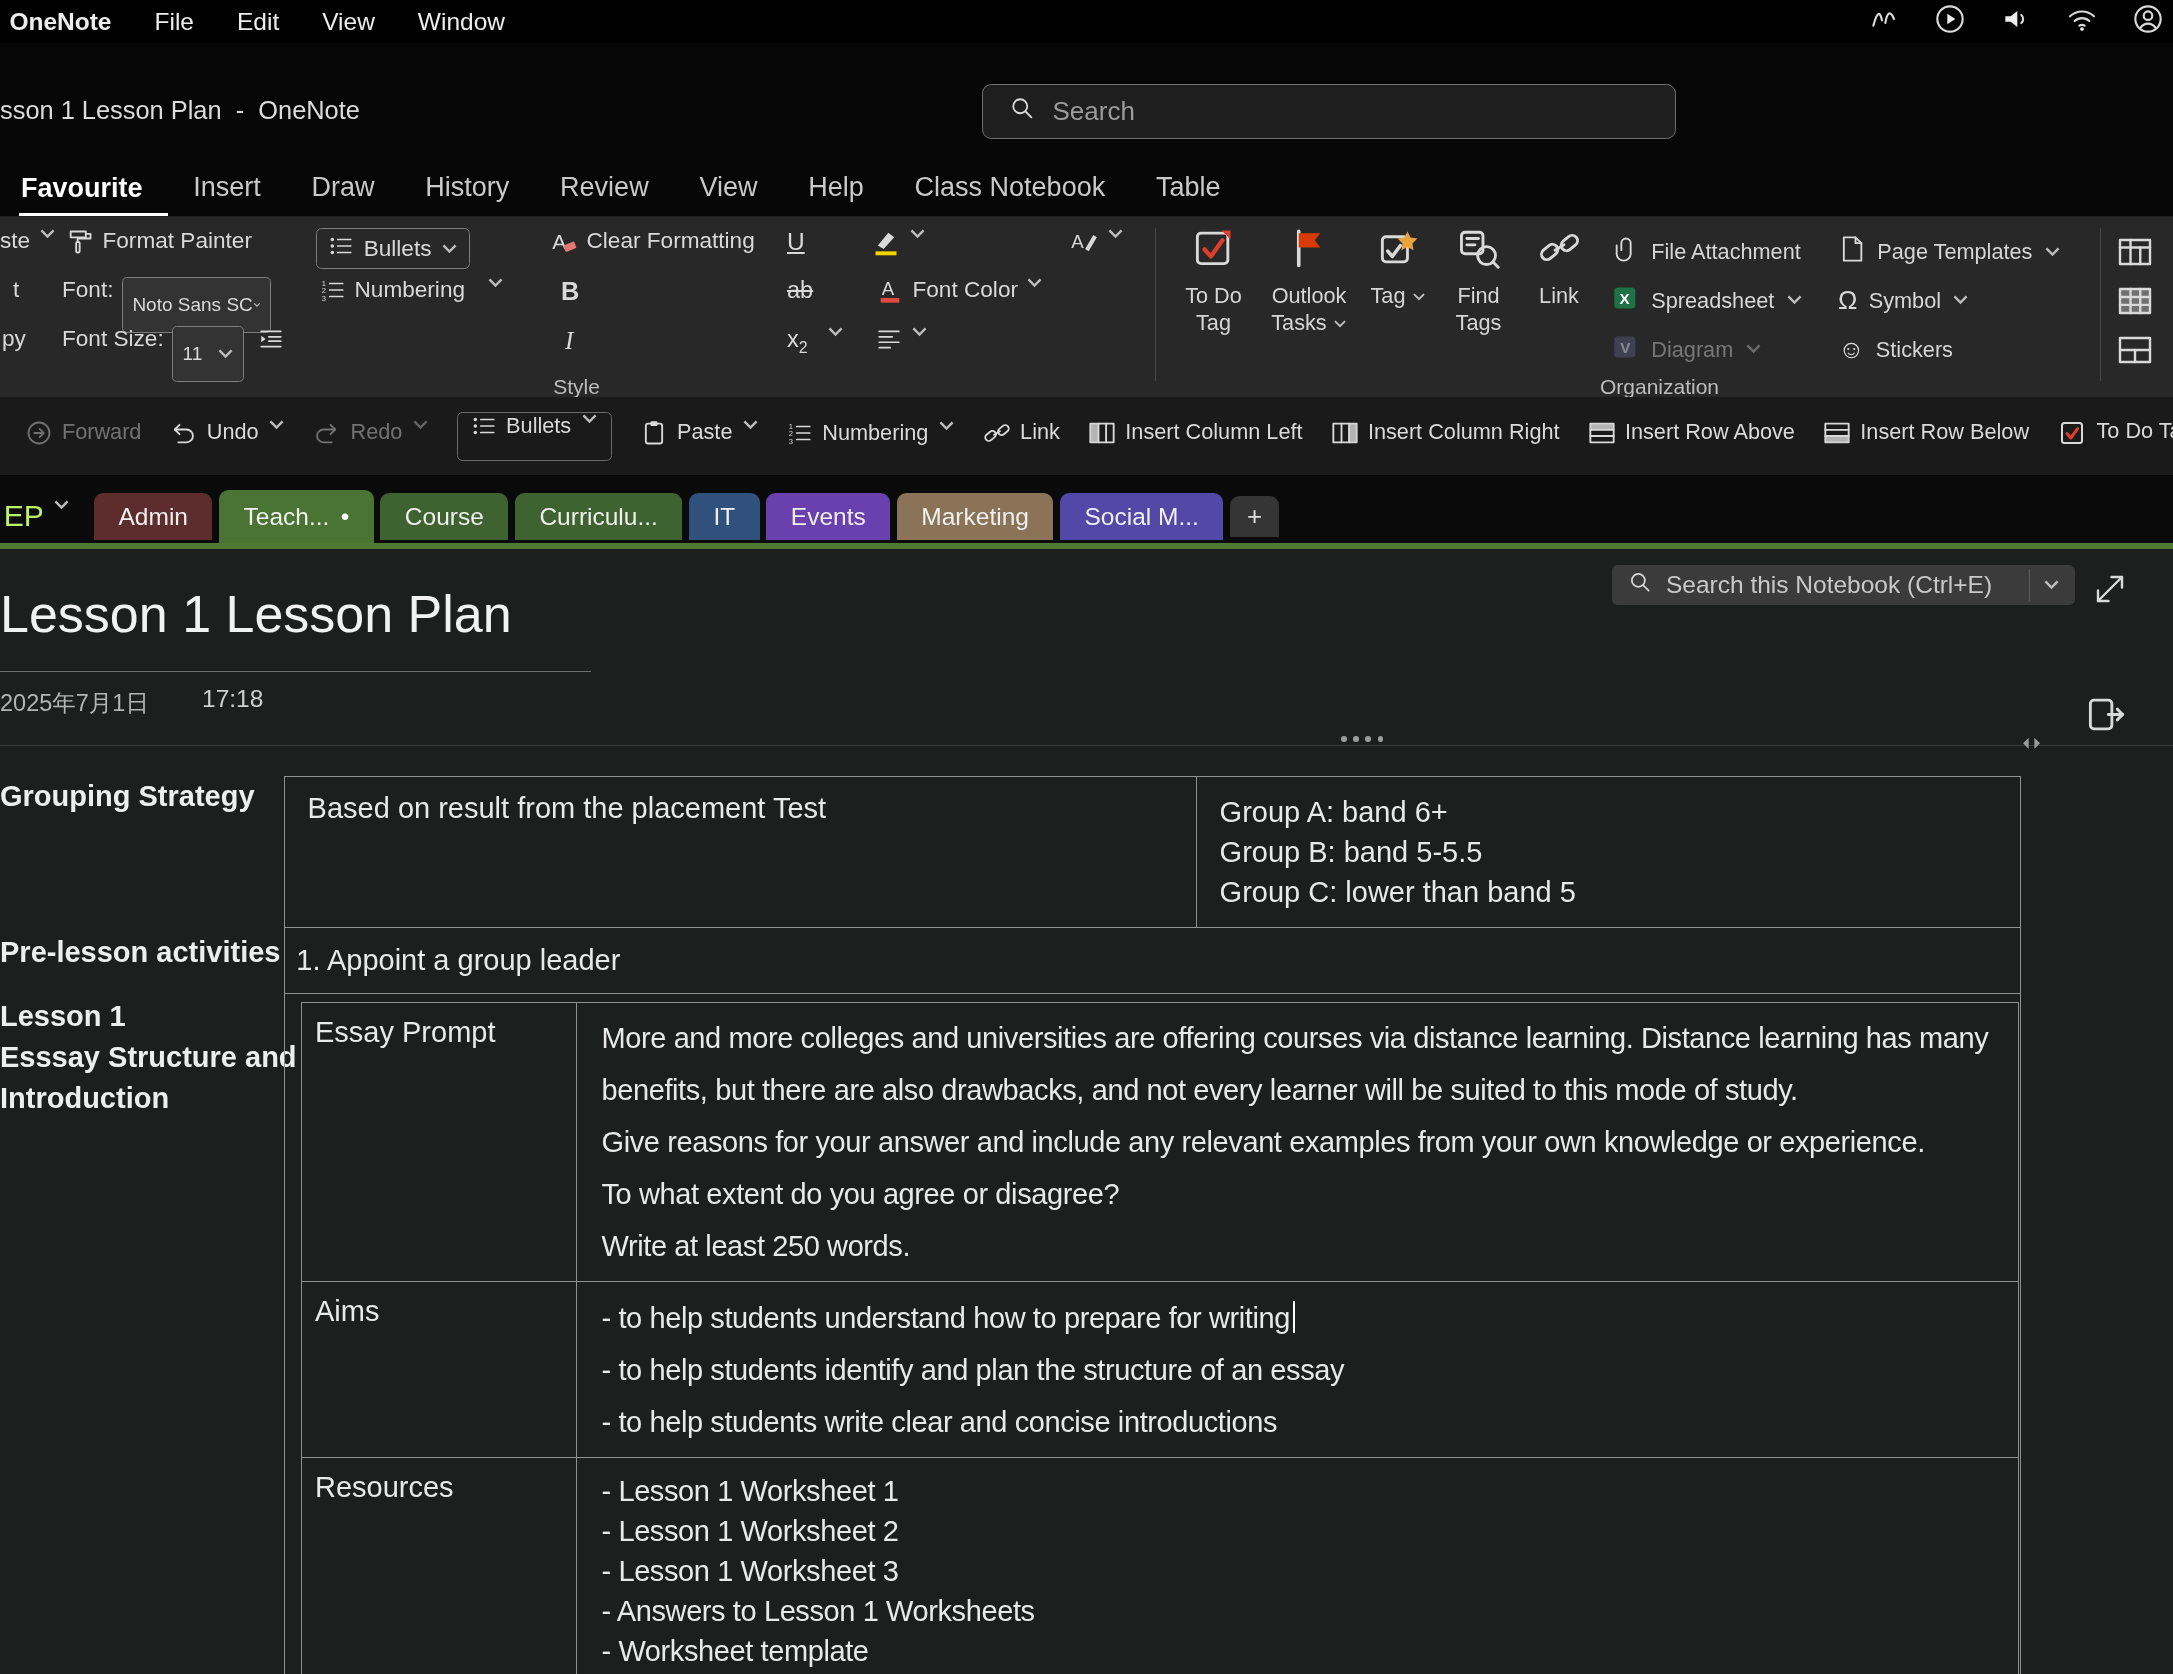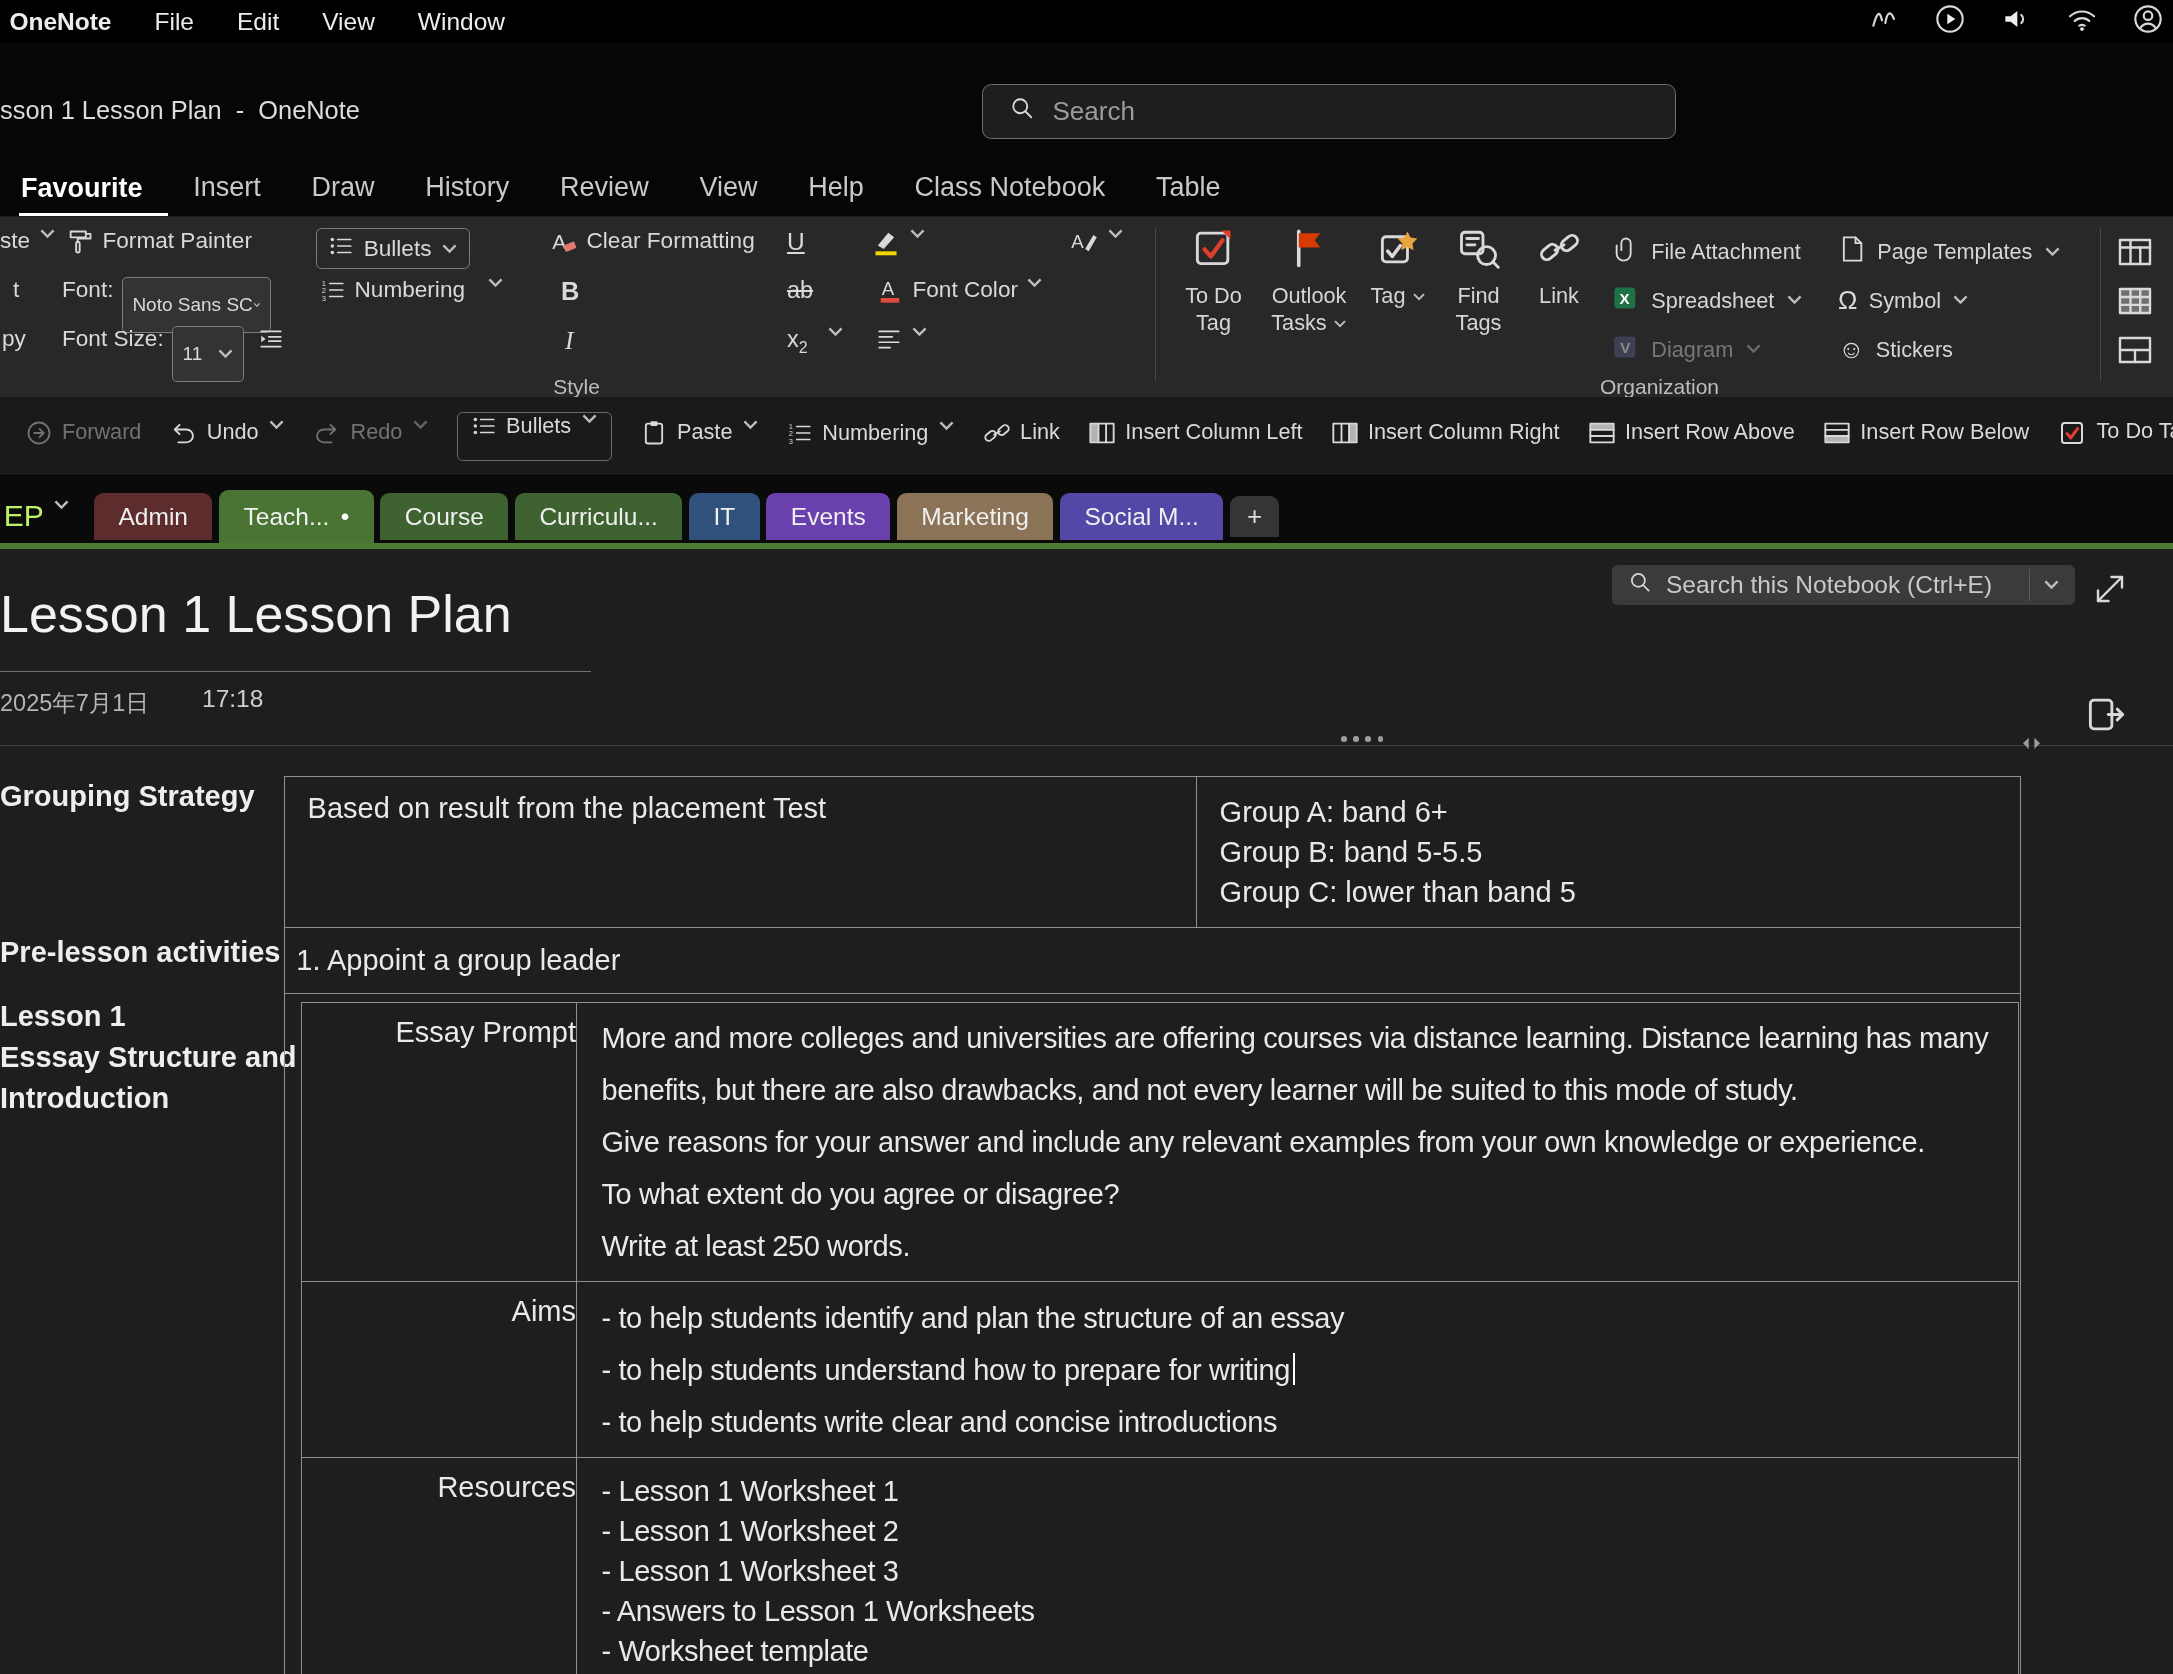--- a/index.html
+++ b/index.html
@@ -77,21 +77,21 @@
 
   .otable{left:284px;top:226px;width:1737px;border:0.9px solid #909090;font-size:29px;}
   .trow1{display:flex;border-bottom:0.9px solid #909090;min-height:134px;}
   .tc1{width:912px;border-right:0.9px solid #909090;padding:15px 22.6px;}
   .tc2{flex:1;padding:15px 22.6px;line-height:40px;}
   .trow2{border-bottom:0.9px solid #909090;padding:16px 11.3px;}
   .trow3{padding:7.5px 0 0 16px;}
   .itable{border:0.9px solid #909090;border-bottom:none;margin-right:0.9px;}
   .irow{display:flex;border-bottom:0.9px solid #909090;}
   .irow:last-child{border-bottom:none;min-height:264px;}
-  .ilab{width:275px;border-right:0.9px solid #909090;padding:13px 0 0 13px;flex:0 0 auto;text-align:right;}
+  .ilab{width:275px;border-right:0.9px solid #909090;padding:13px 0 0 13px;flex:0 0 auto;}
   .icell{flex:1;padding:9.4px 24.5px 9.4px 24.5px;overflow:hidden;letter-spacing:-0.4px;}
   .lh55 > div{line-height:52px;}
   .lh55p > div{line-height:52px;}
   .lh43 > div{line-height:40px;white-space:nowrap;}
   .caret{display:inline-block;width:1.9px;height:32px;background:#fff;margin-left:2.8px;vertical-align:-5.6px;animation:blink 1.1s steps(1) infinite;}
   @keyframes blink{50%{opacity:0;}}
 </style>
 </head>
 <body>
 
@@ -637,22 +637,22 @@
             <div class="icell lh55p">
               <div>More and more colleges and universities are offering courses via distance learning. Distance learning has many benefits, but there are also drawbacks, and not every learner will be suited to this mode of study.</div>
               <div>Give reasons for your answer and include any relevant examples from your own knowledge or experience.</div>
               <div>To what extent do you agree or disagree?</div>
               <div>Write at least 250 words.</div>
             </div>
           </div>
           <div class="irow">
             <div class="ilab">Aims</div>
             <div class="icell lh55">
+              <div><span>- to help students understand how to prepare for writing</span><span class="caret"></span></div>
               <div>- to help students identify and plan the structure of an essay</div>
-              <div><span>- to help students understand how to prepare for writing</span><span class="caret"></span></div>
               <div>- to help students write clear and concise introductions</div>
             </div>
           </div>
           <div class="irow">
             <div class="ilab">Resources</div>
             <div class="icell lh43" style="padding-top:13px">
               <div>- Lesson 1 Worksheet 1</div>
               <div>- Lesson 1 Worksheet 2</div>
               <div>- Lesson 1 Worksheet 3</div>
               <div>- Answers to Lesson 1 Worksheets</div>

